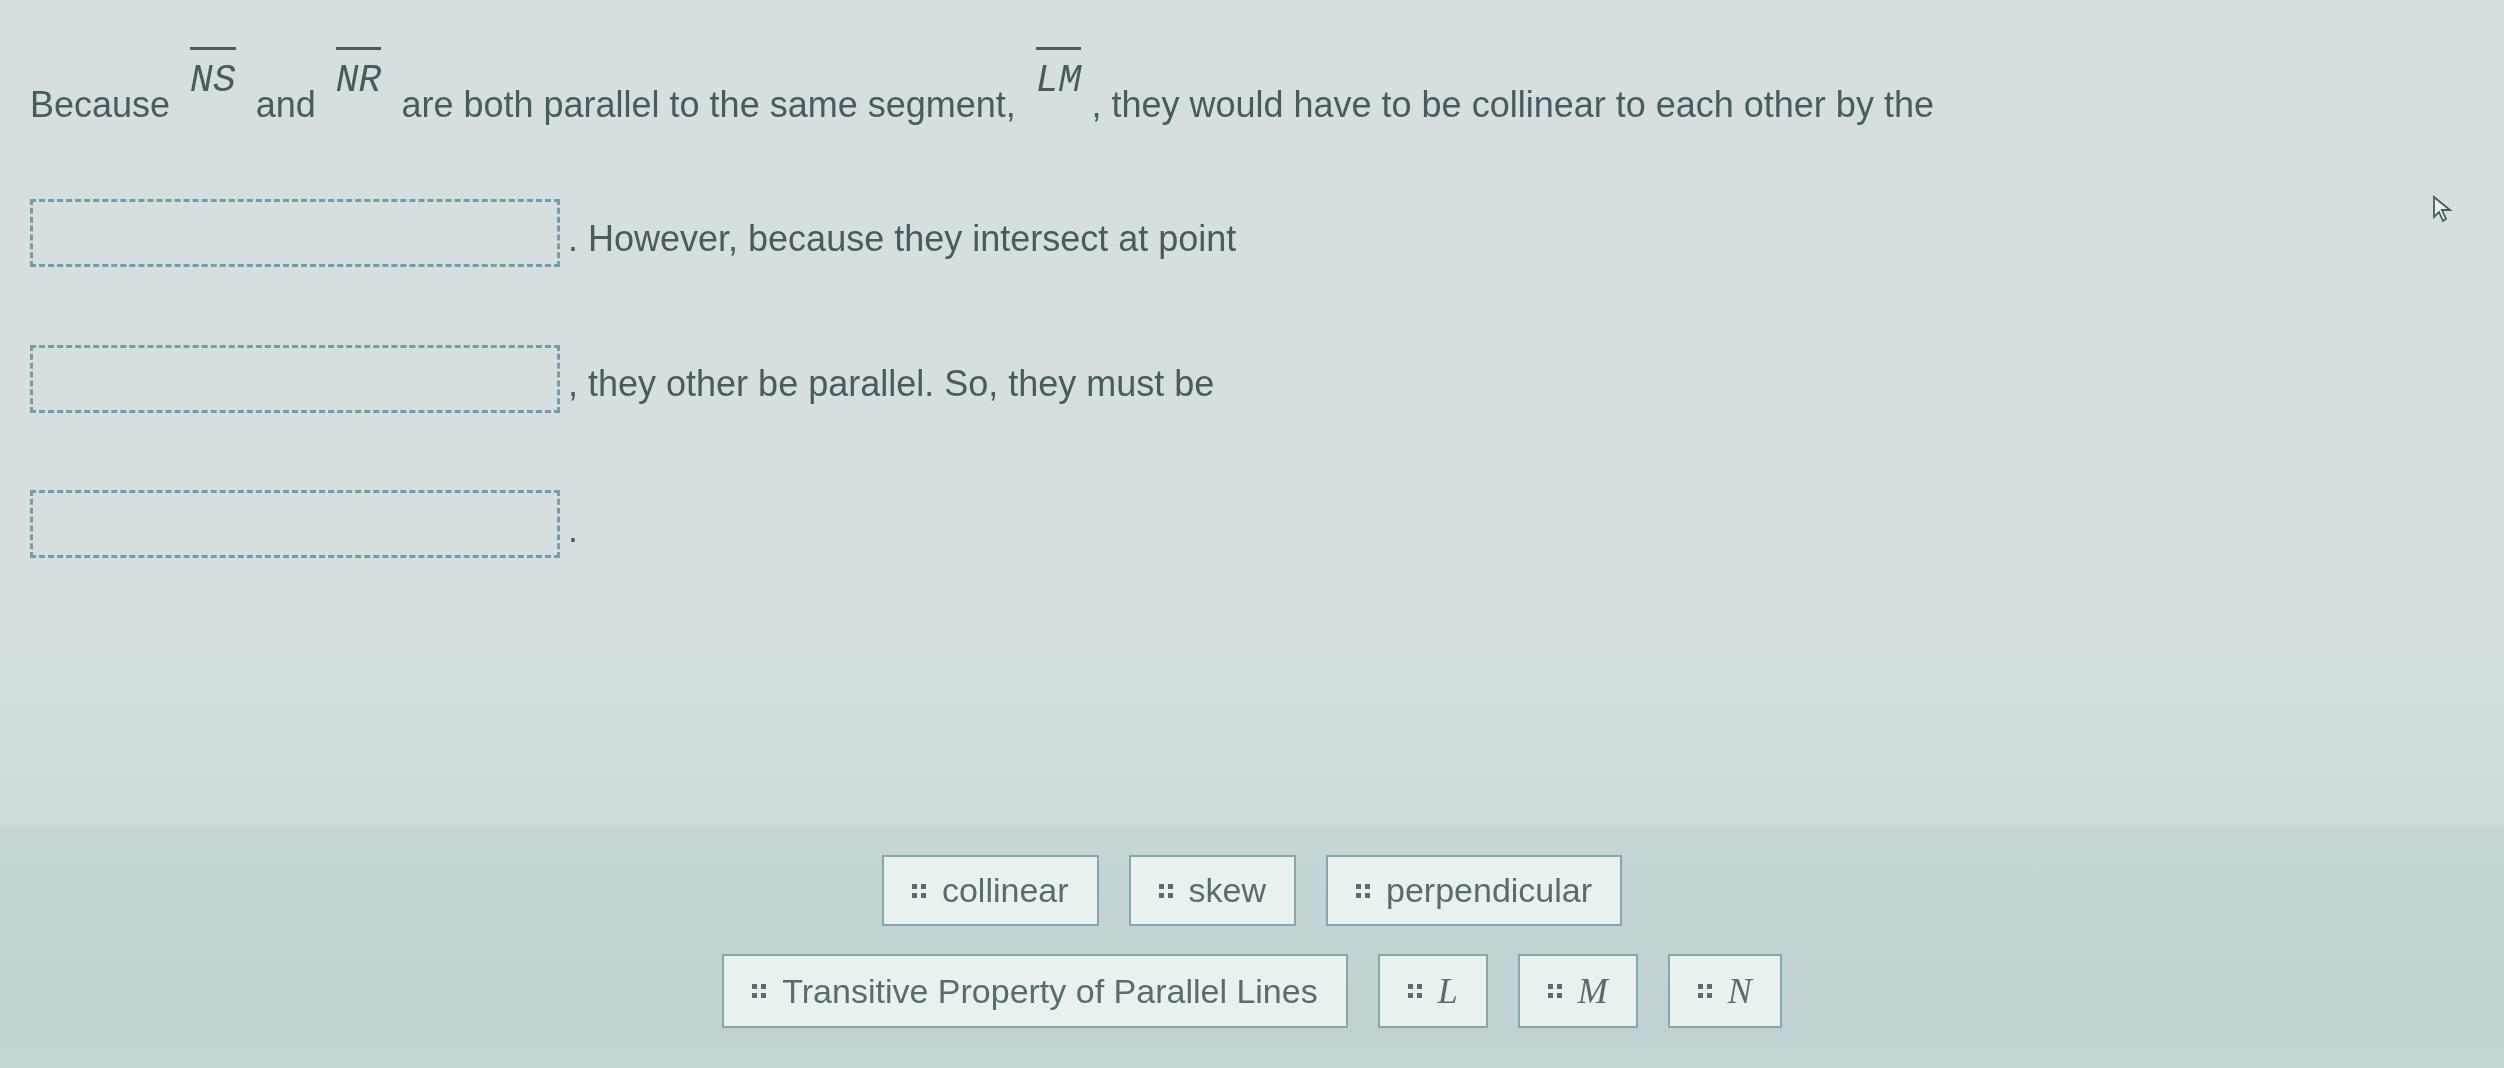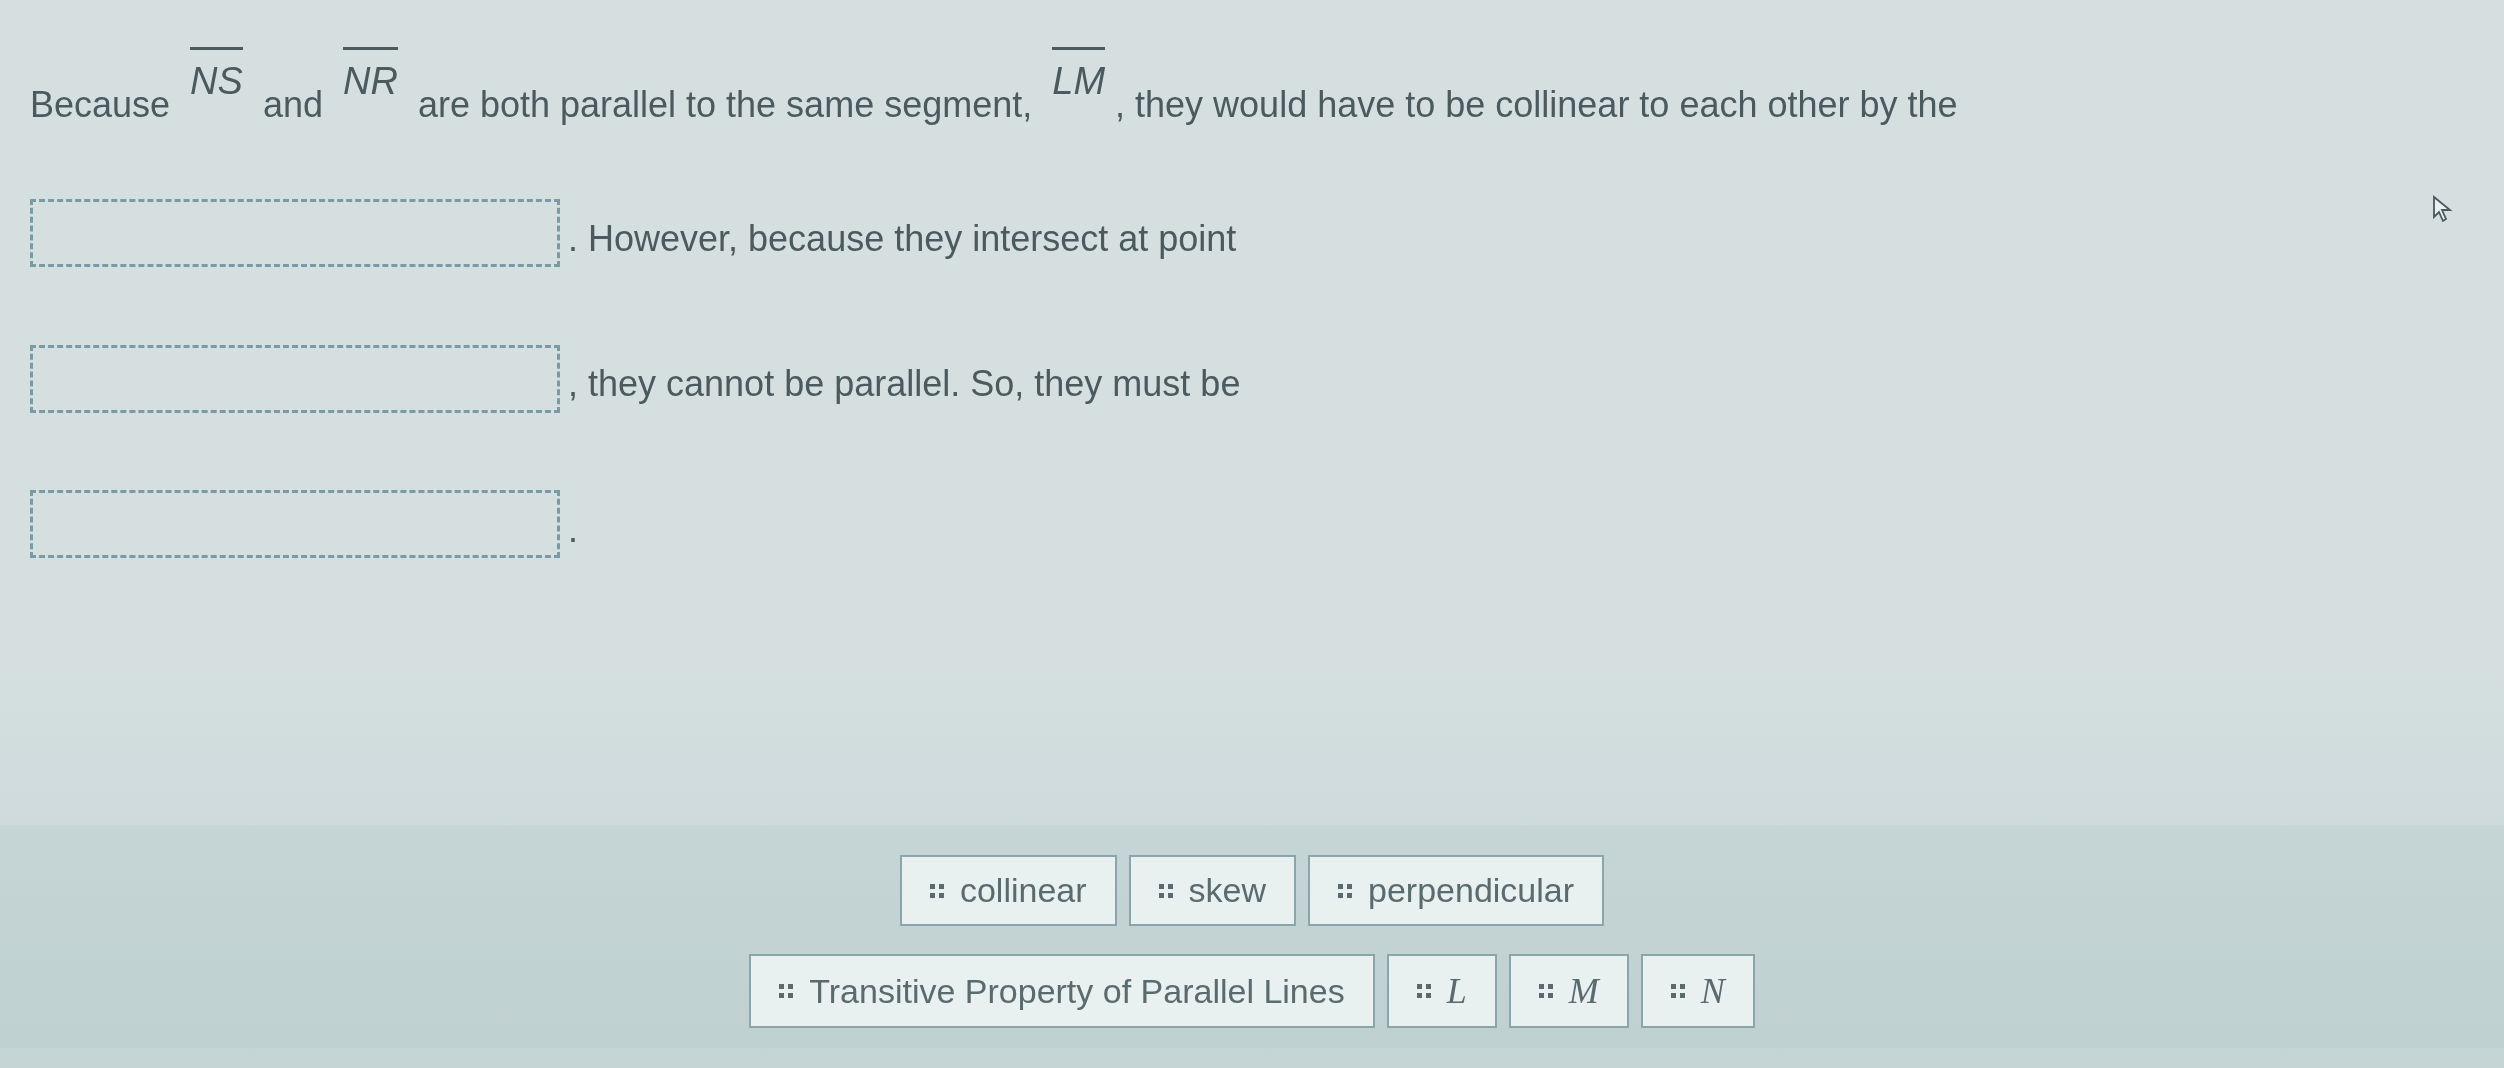--- a/index.html
+++ b/index.html
@@ -33,21 +33,21 @@
     .text-segment {
       color: #4a5a5e;
       white-space: pre;
       margin-top: 46px;
     }
     
     .overline {
       position: relative;
       display: inline-block;
       font-style: italic;
-      font-family: Liberation Sans, sans-serif;
+      font-family: Liberation Mono, monospace;
       font-size: 38px;
     }
     
     .overline::before {
       content: '';
       position: absolute;
       top: -4px;
       left: 0;
       right: 0;
       height: 3px;
@@ -75,21 +75,21 @@
       bottom: 20px;
       left: 0;
       right: 0;
       padding: 30px 0 20px 0;
       background: rgba(180, 200, 200, 0.3);
     }
     
     .answer-row {
       display: flex;
       justify-content: center;
-      gap: 12px;
+      gap: 30px;
       margin-bottom: 28px;
     }
     
     .answer-row:last-child {
       margin-bottom: 0;
     }
     
     .tile {
       display: flex;
       align-items: center;
@@ -148,21 +148,21 @@
     <span class="text-segment"> , they would have to be collinear to each other by the</span>
   </div>
 
   <div class="line-with-drop">
     <span class="drop-zone"></span>
     <span class="text-segment">. However, because they intersect at point</span>
   </div>
 
   <div class="line-with-drop">
     <span class="drop-zone"></span>
-    <span class="text-segment">, they cannot be parallel. So, they must be</span>
+    <span class="text-segment">, they other be parallel. So, they must be</span>
   </div>
 
   <div class="line-with-drop">
     <span class="drop-zone"></span>
     <span class="text-segment">.</span>
   </div>
 
 </div>
 
 <div class="cursor-icon">

